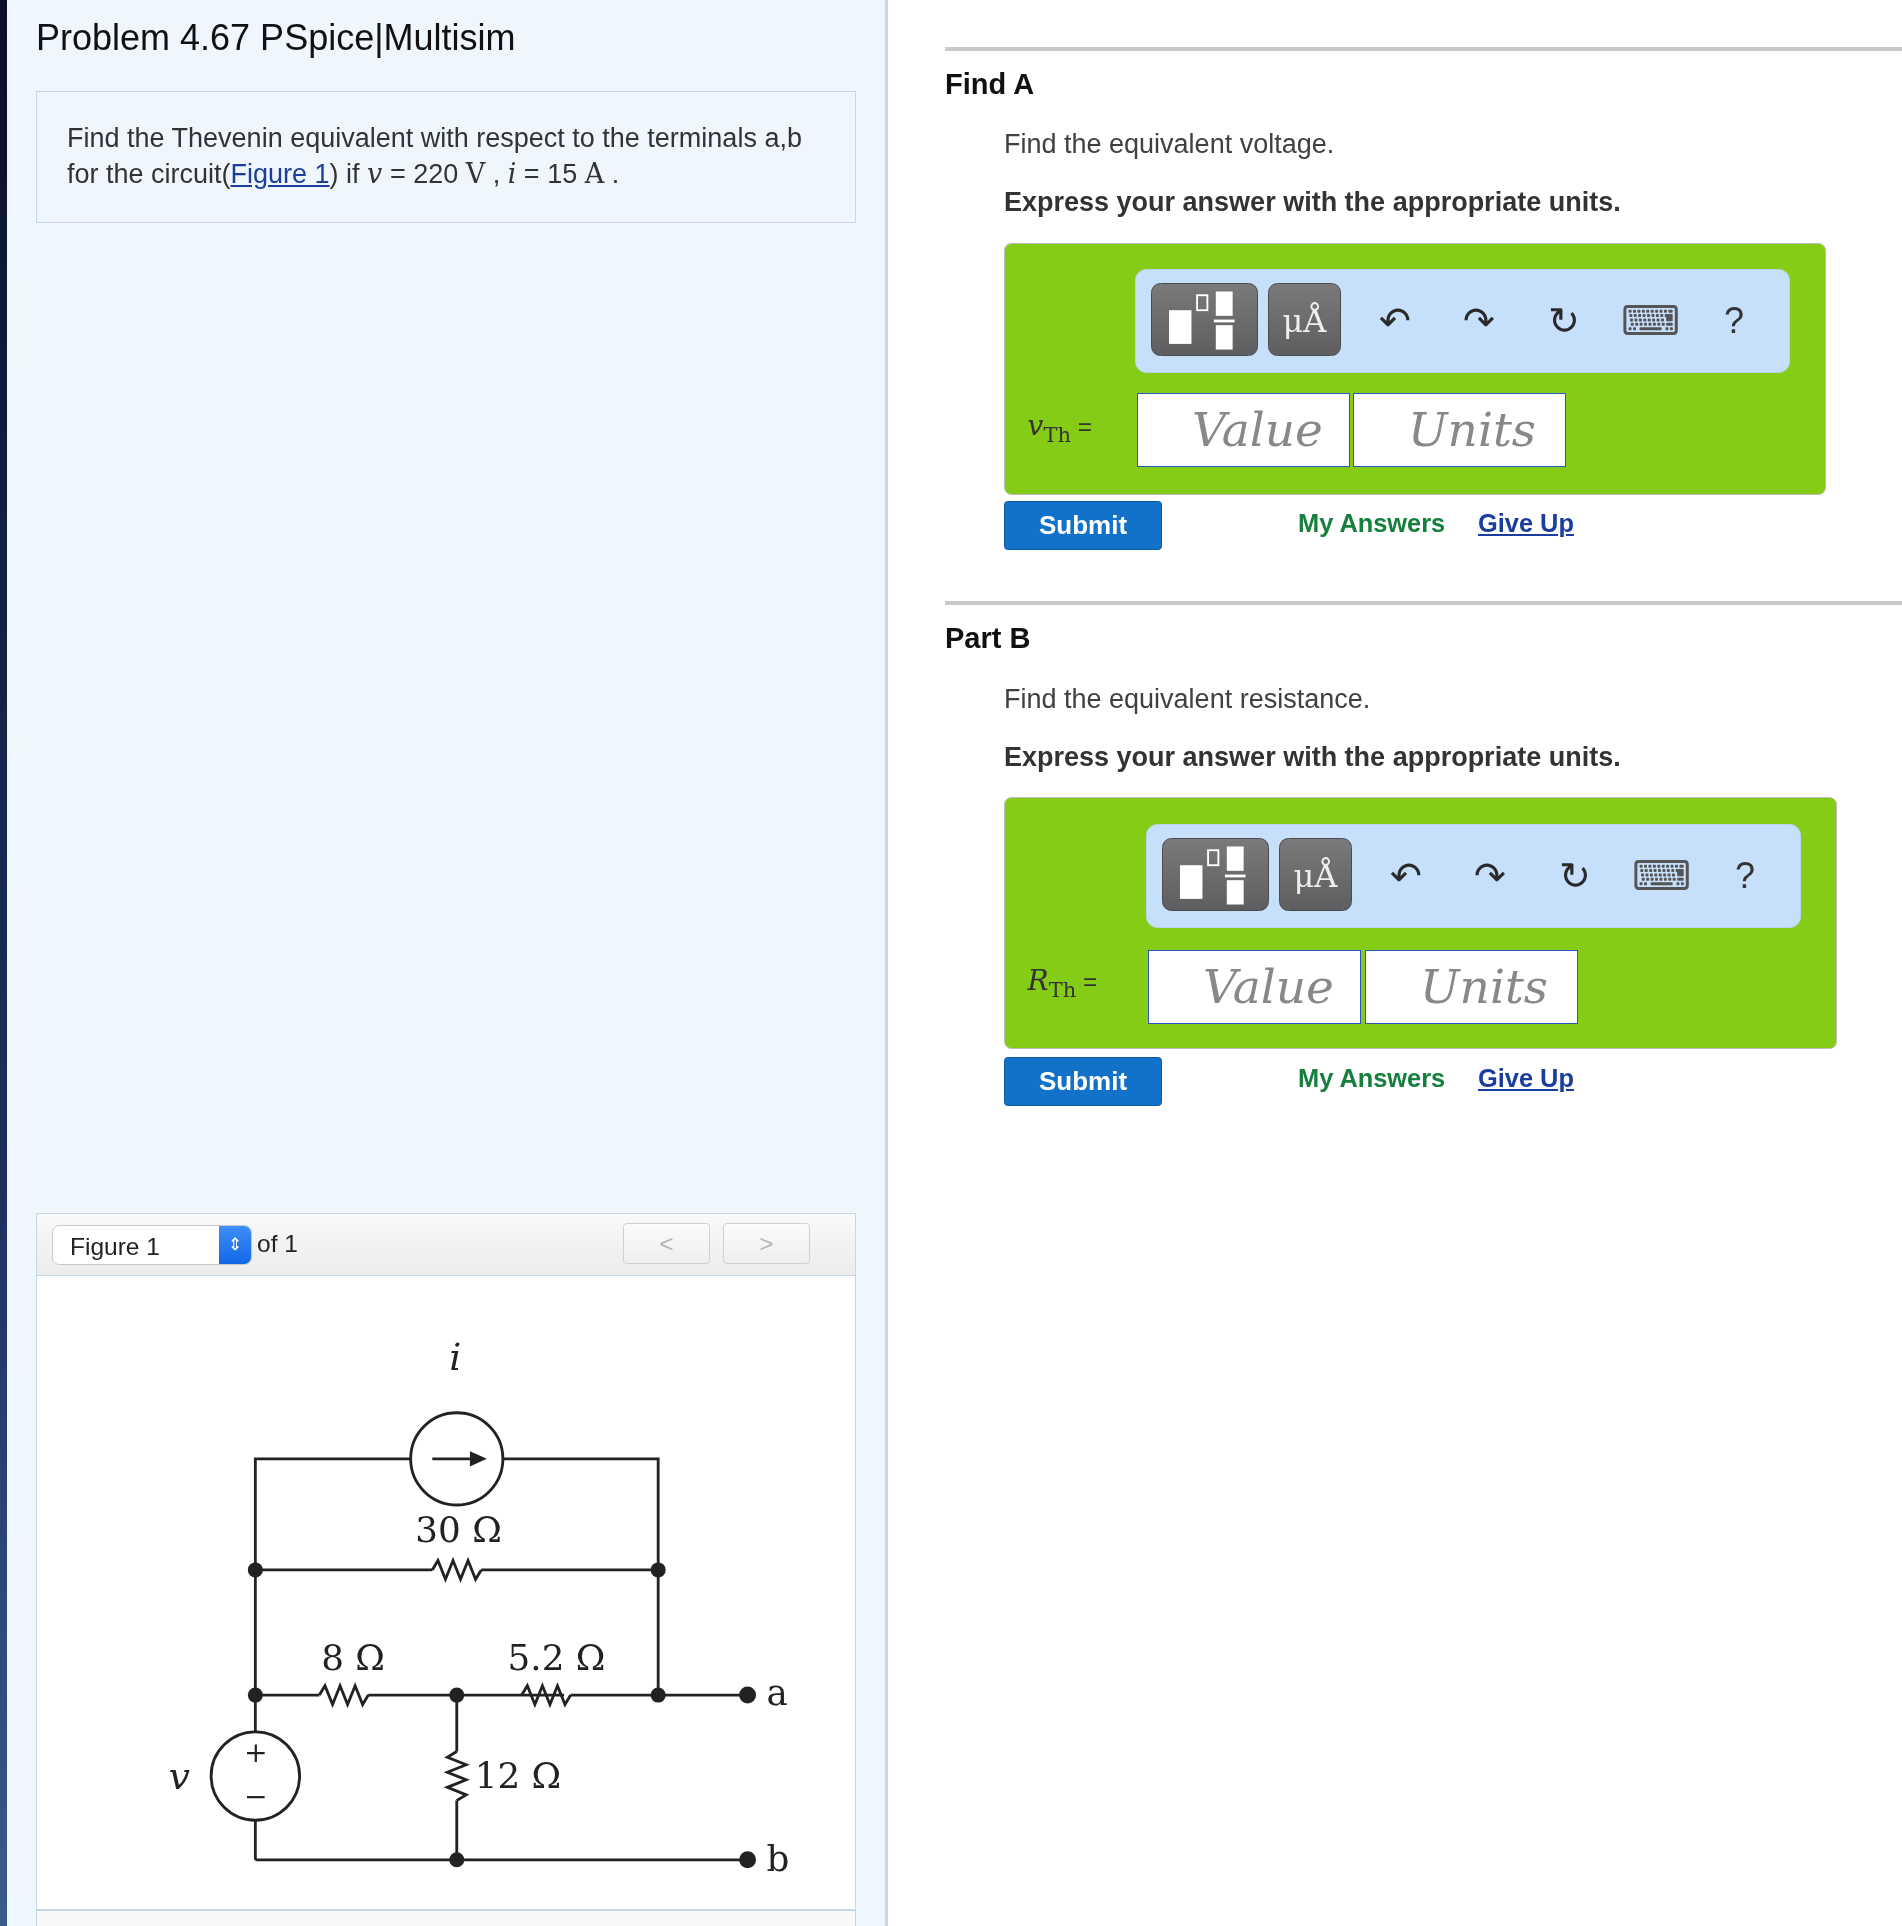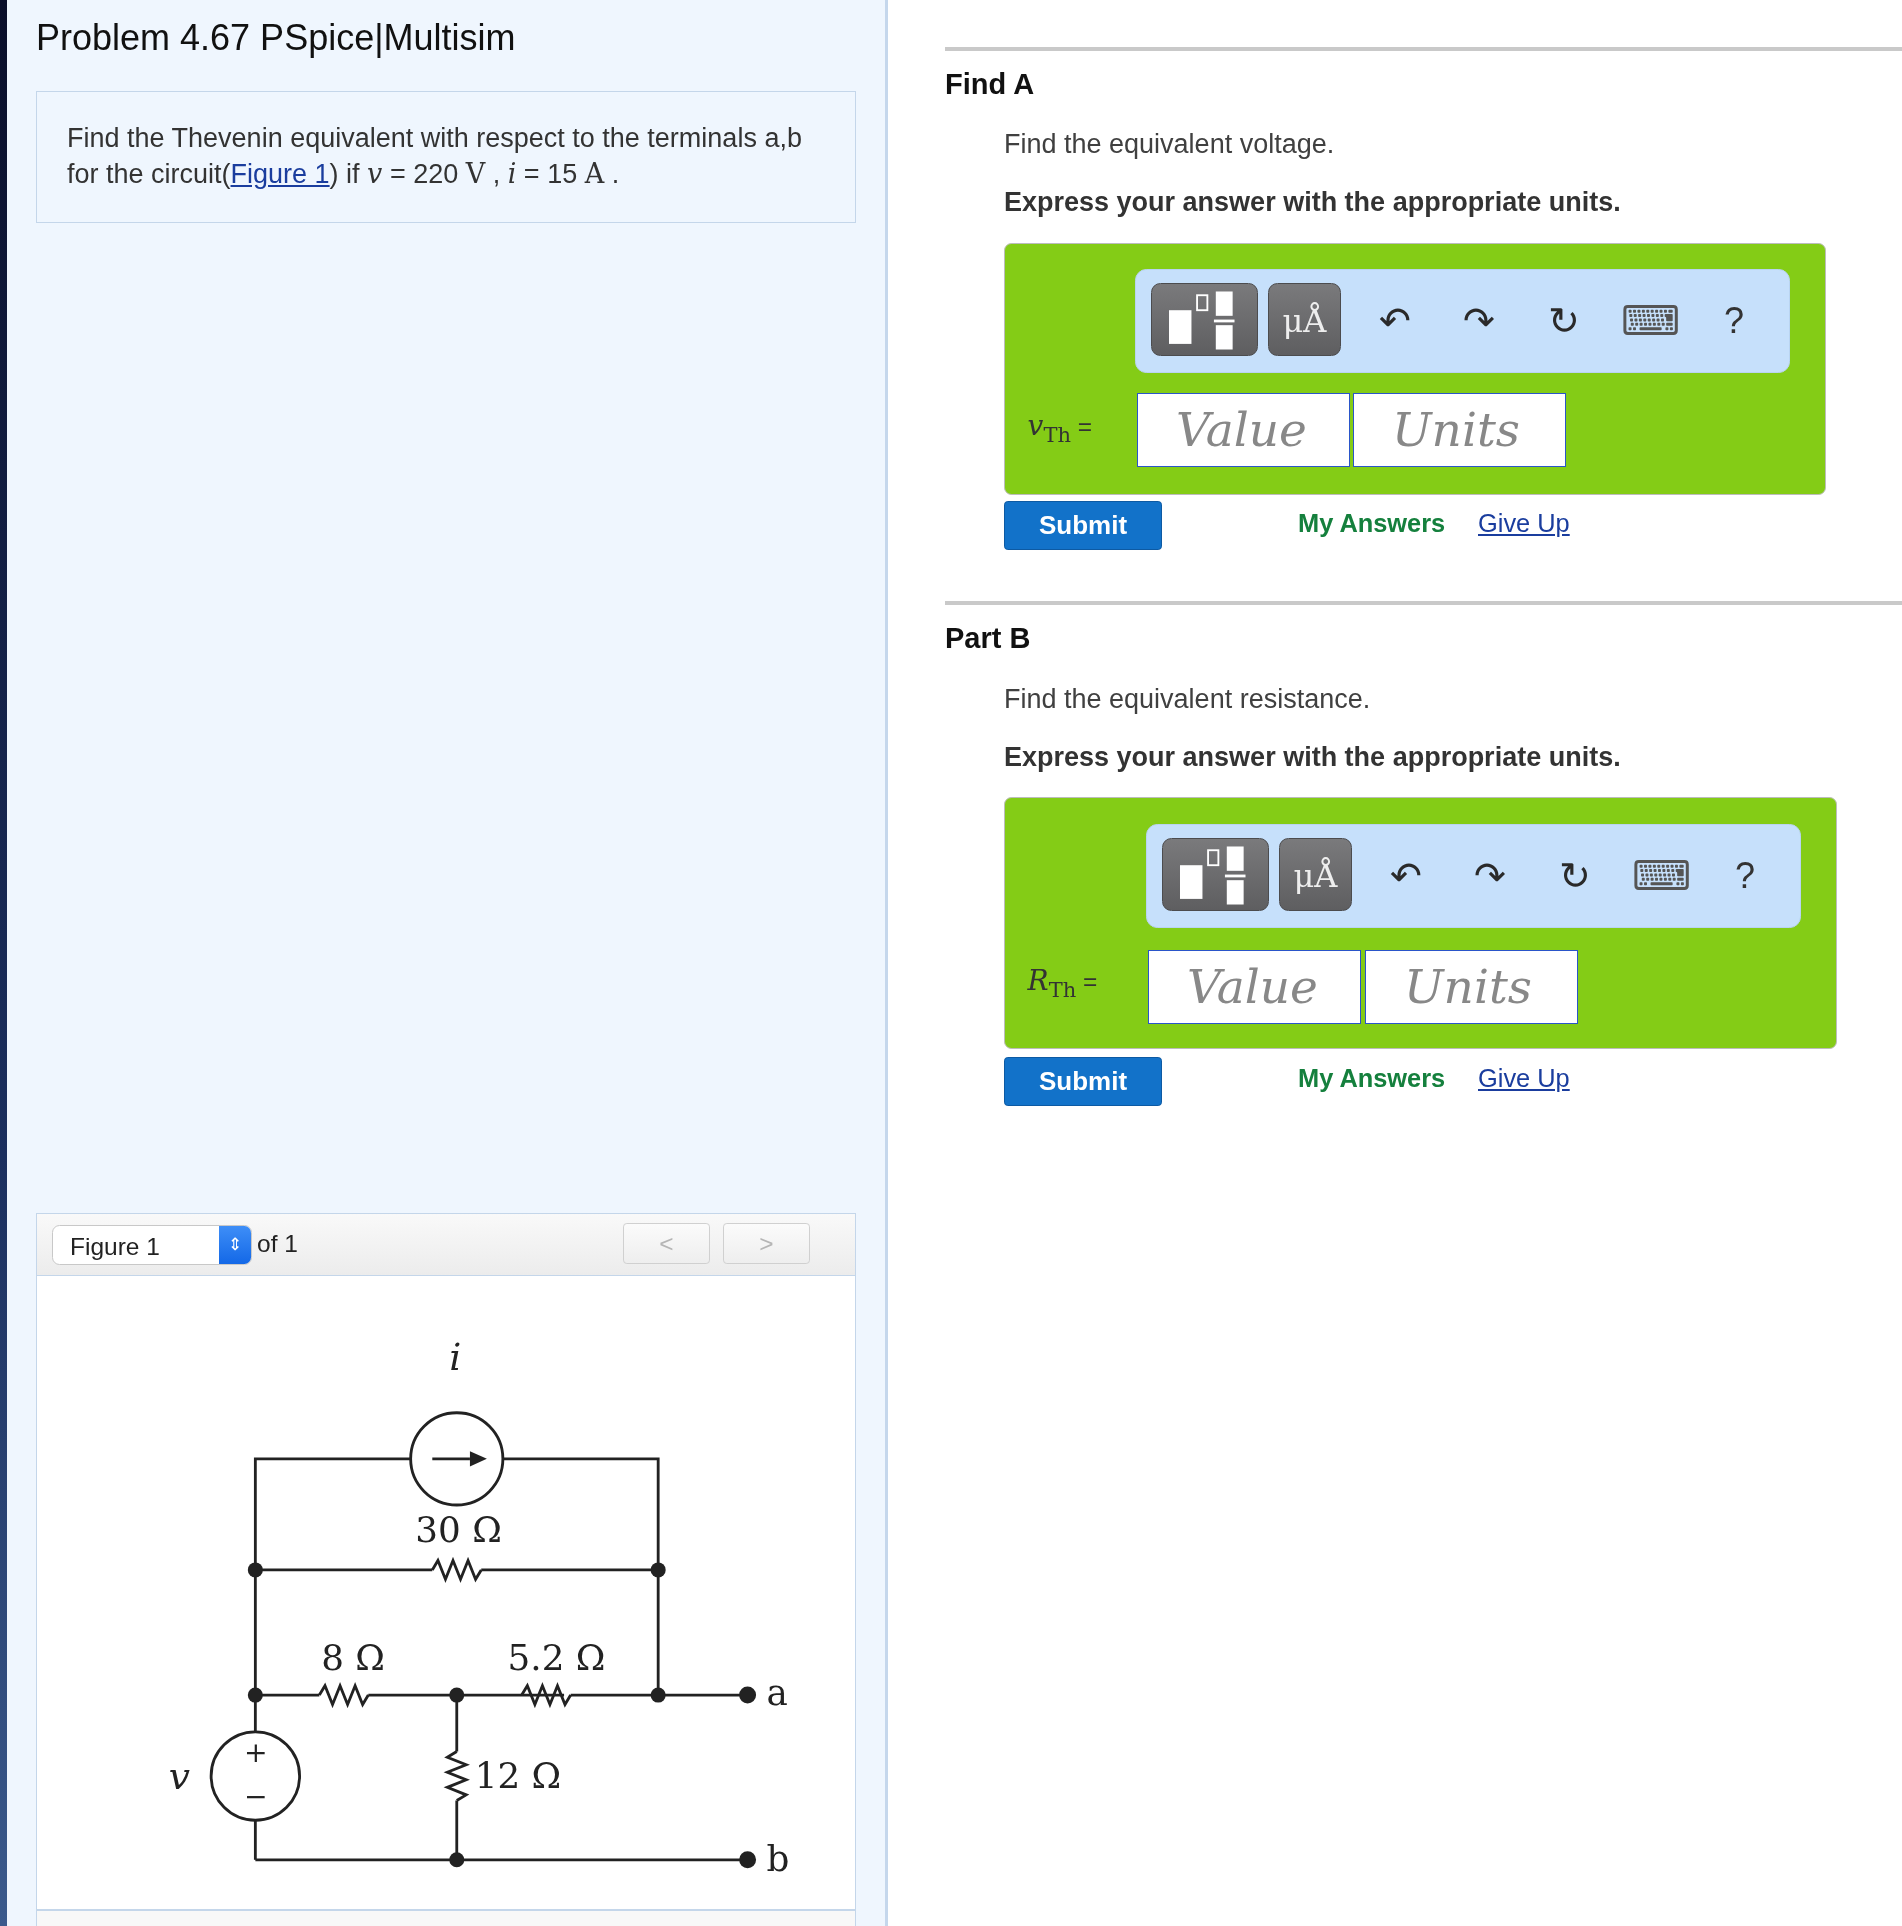--- a/index.html
+++ b/index.html
@@ -30,25 +30,25 @@
   .part-title { position: absolute; left: 945px; font-size: 29px; font-weight: bold; color: #111; }
   .part-prompt { position: absolute; left: 1004px; font-size: 27px; color: #404040; }
   .part-instr { position: absolute; left: 1004px; font-size: 27px; font-weight: bold; color: #333; }
 
   .answer-box { position: absolute; left: 1004px; border: 1.9px solid #bcbcbc; border-radius: 7.5px; background: #84cc16; }
   .toolbar { position: absolute; background: #c6e0fb; border-radius: 11.3px; border: 0.9px solid #b9d4f1; }
   .tb-btn-dark { position: absolute; top: 13px; height: 73px; border-radius: 9.4px; background: linear-gradient(#7a7a7c, #5e5e60); border: 0.9px solid #4c4c4e; }
   .tb-icon { position: absolute; top: 0; width: 56px; height: 102px; line-height: 102px; text-align: center; font-size: 38px; color: #2a2a2a; }
   .eq-label { position: absolute; font-family: "DejaVu Serif", serif; font-size: 28px; color: #333; white-space: nowrap; }
   .eq-label sub { font-style: normal; font-size: 21px; }
-  .ans-input { position: absolute; height: 74px; border: 1.9px solid #2a55c9; background: #fff; font-family: "DejaVu Serif", serif; font-style: italic; font-size: 47px; color: #888; padding-left: 38px; line-height: 71px; }
+  .ans-input { position: absolute; height: 74px; border: 1.9px solid #2a55c9; background: #fff; font-family: "DejaVu Serif", serif; font-style: italic; font-size: 47px; color: #888; padding-left: 54px; line-height: 71px; }
 
   .submit-btn { position: absolute; left: 1004px; width: 158px; height: 49px; background: #1272c9; border: 0.9px solid #0d5aa3; border-radius: 3.8px; color: #fff; font-size: 26px; font-weight: bold; text-align: center; line-height: 47px; }
   .my-answers { position: absolute; font-size: 25.4px; font-weight: bold; color: #15803d; }
-  .give-up { position: absolute; font-size: 25.4px; font-weight: normal; color: #1a3d9e; text-decoration: underline; }
+  .give-up { position: absolute; font-size: 25.4px; font-weight: bold; color: #1a3d9e; text-decoration: underline; }
 </style>
 </head>
 <body>
 
 <div class="left-strip"></div>
 <div class="left-panel"></div>
 <div class="panel-divider"></div>
 
 <div class="problem-title">Problem 4.67 PSpice|Multisim</div>
 

